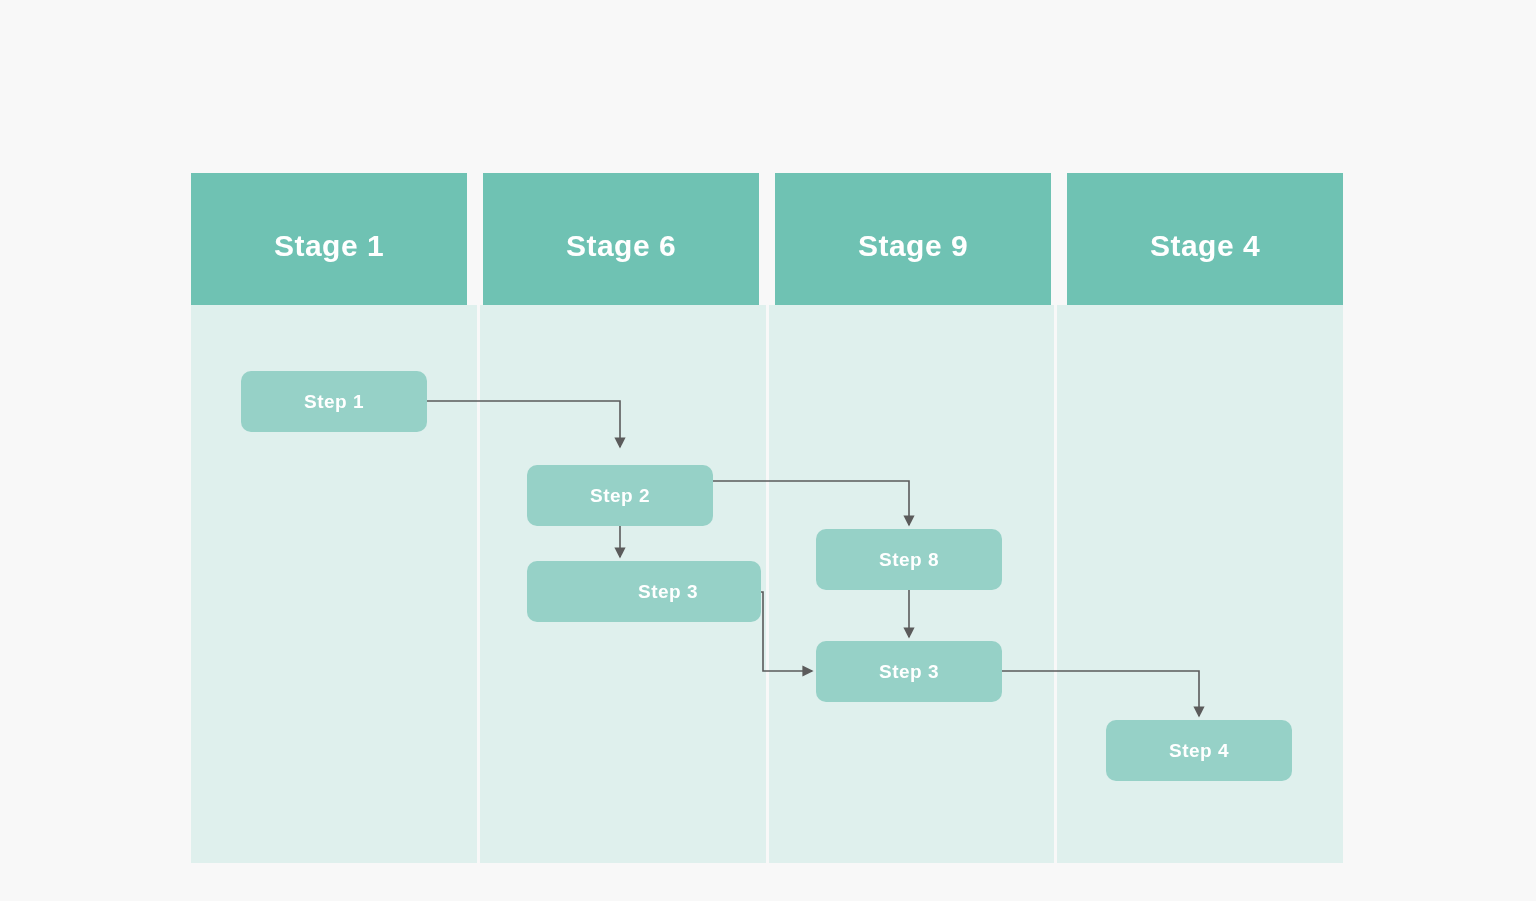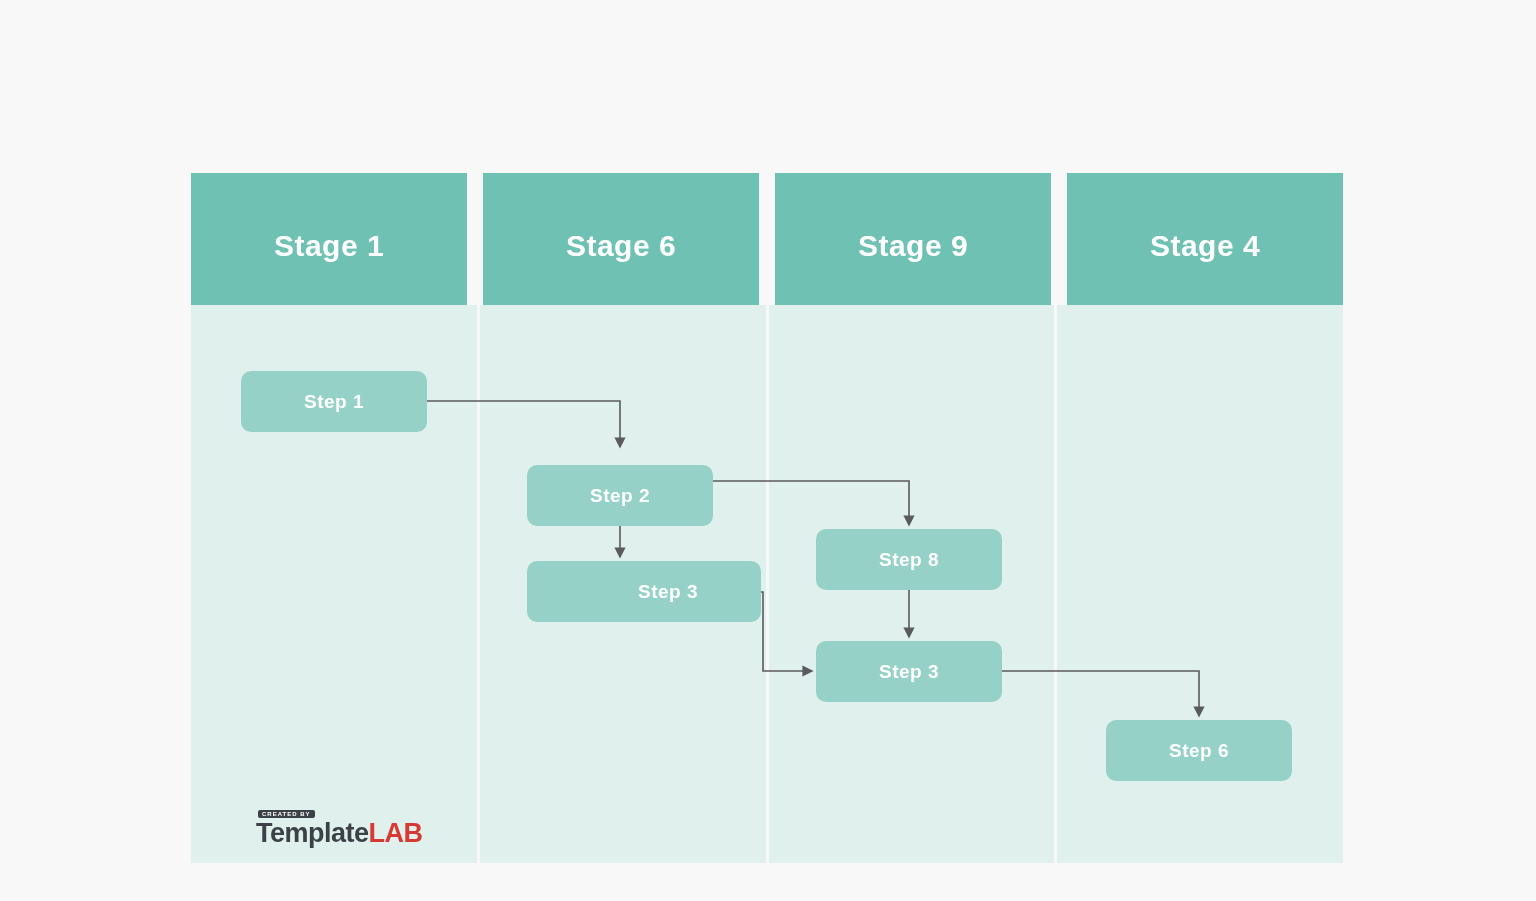--- a/index.html
+++ b/index.html
@@ -164,23 +164,17 @@
       <polyline points="909,590 909,637" fill="none" stroke="#5b5b5b" stroke-width="1.6" marker-end="url(#arrowhead)"></polyline>
       <polyline points="1002,671 1199,671 1199,716" fill="none" stroke="#5b5b5b" stroke-width="1.6" marker-end="url(#arrowhead)"></polyline>
     </svg>
 
   <div class="node-layer">
       <div class="flow-node" style="left: 241px; top: 371px; width: 186px; height: 61px;">Step 1</div>
       <div class="flow-node" style="left: 527px; top: 451px; width: 186px; height: 61px; margin-top: 14px;">Step 2</div>
       <div class="flow-node" style="left: 527px; top: 561px; width: 186px; height: 61px; padding-left: 48px;">Step 3</div>
       <div class="flow-node" style="left: 816px; top: 529px; width: 186px; height: 61px;">Step 8</div>
       <div class="flow-node" style="left: 816px; top: 641px; width: 186px; height: 61px;">Step 3</div>
-      <div class="flow-node" style="left: 1106px; top: 720px; width: 186px; height: 61px;">Step 6</div>
+      <div class="flow-node" style="left: 1106px; top: 720px; width: 186px; height: 61px;">Step 4</div>
     </div>
 
-  <div class="branding">
-    <div class="created-by-badge">CREATED BY</div>
-    <div class="brand-wordmark">
-      <span class="primary">Template</span><span class="accent">LAB</span>
-    </div>
-  </div>
 
 </div>
 
 </body></html>

